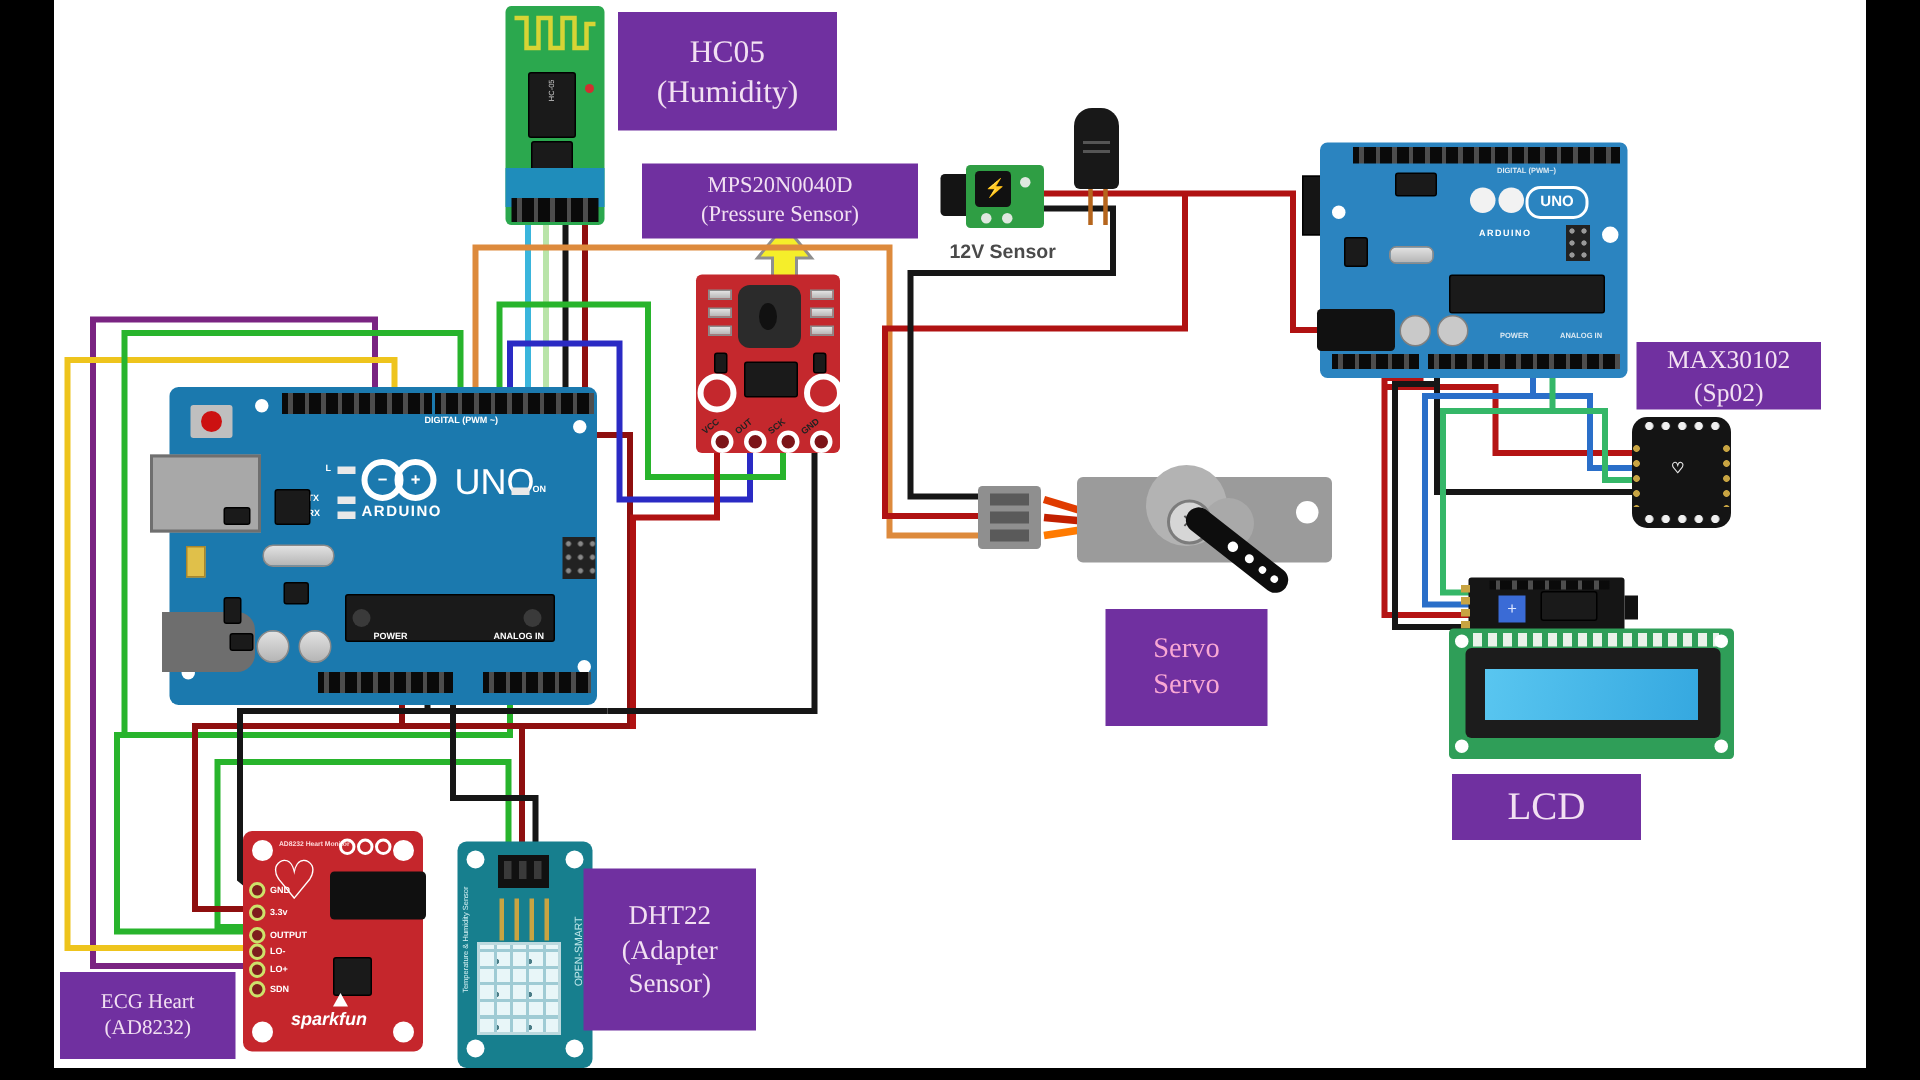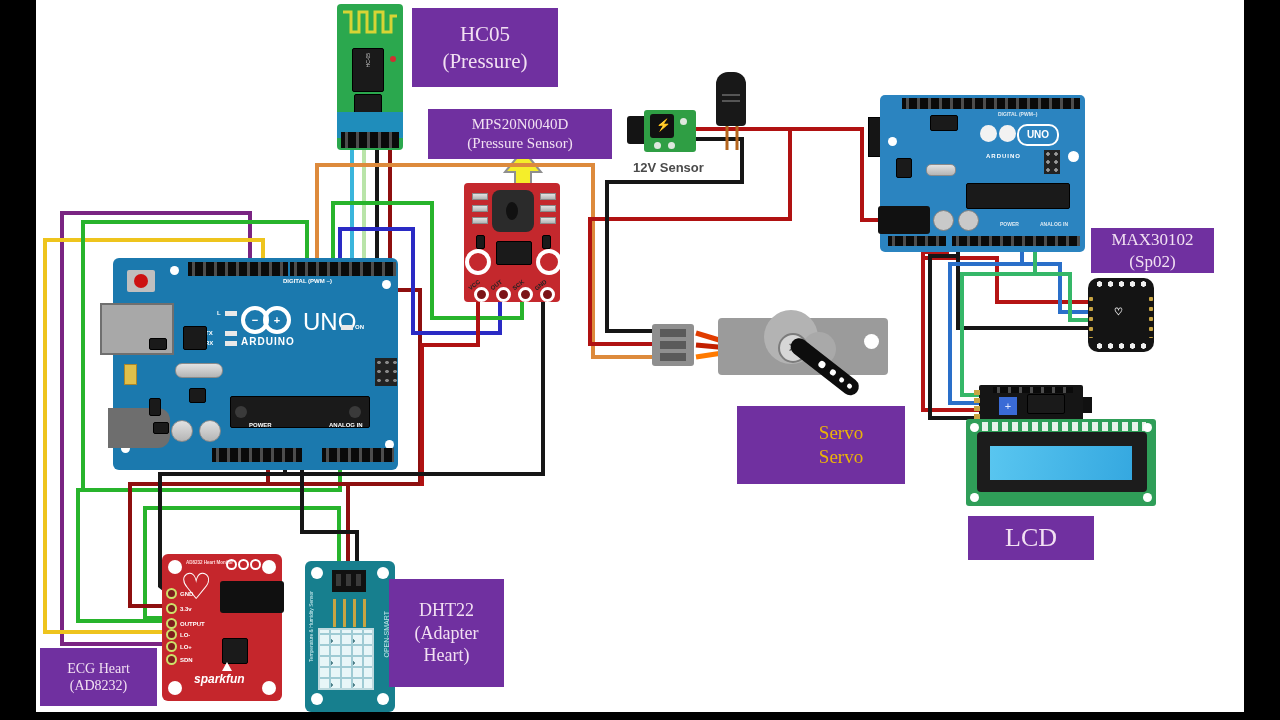--- a/index.html
+++ b/index.html
@@ -293,45 +293,45 @@
     <div style="position:absolute;left:58px;top:38px;width:3px;height:28px;background:#c8a442;"></div>
     <div style="position:absolute;left:13px;top:67px;width:52px;height:58px;background:#e8f6f8;border:2px solid #bcd9de;
                 background-image:repeating-linear-gradient(90deg,transparent 0,transparent 9px,#9fcbd4 9px,#9fcbd4 11px),
                 repeating-linear-gradient(0deg,transparent 0,transparent 9px,#9fcbd4 9px,#9fcbd4 11px),
                 radial-gradient(circle 2px,#4a7c86 1.5px,transparent 2px);background-size:auto,auto,22px 22px;"></div>
   </div>
 
   <div id="labels">
       <div class="plabel" style="left: 412px; top: 8px; width: 146px; height: 79px; font-size: 21px; background: rgb(112, 48, 160); color: rgb(242, 224, 242);">
         <div>HC05</div>
-        <div>(Pressure)</div>
+        <div>(Humidity)</div>
       </div>
       <div class="plabel" style="left: 428px; top: 109px; width: 184px; height: 50px; font-size: 15px; background: rgb(112, 48, 160); color: rgb(242, 224, 242);">
         <div>MPS20N0040D</div>
         <div>(Pressure Sensor)</div>
       </div>
-      <div class="plabel" style="left: 737px; top: 406px; width: 128px; height: 78px; font-size: 19px; background: rgb(112, 48, 160); color: #eab308; padding-left: 40px;">
+      <div class="plabel" style="left: 737px; top: 406px; width: 108px; height: 78px; font-size: 19px; background: rgb(112, 48, 160); color: #f9a8d4;">
         <div>Servo</div>
         <div>Servo</div>
       </div>
       <div class="plabel" style="left: 1091px; top: 228px; width: 123px; height: 45px; font-size: 17px; background: rgb(112, 48, 160); color: rgb(242, 224, 242);">
         <div>MAX30102</div>
         <div>(Sp02)</div>
       </div>
       <div class="plabel" style="left: 968px; top: 516px; width: 126px; height: 44px; font-size: 26px; background: rgb(112, 48, 160); color: rgb(242, 224, 242);">
         <div>LCD</div>
       </div>
       <div class="plabel" style="left: 40px; top: 648px; width: 117px; height: 58px; font-size: 14px; background: rgb(112, 48, 160); color: rgb(242, 224, 242);">
         <div>ECG Heart</div>
         <div>(AD8232)</div>
       </div>
       <div class="plabel" style="left: 389px; top: 579px; width: 115px; height: 108px; font-size: 18px; background: rgb(112, 48, 160); color: rgb(242, 224, 242);">
         <div>DHT22</div>
         <div>(Adapter</div>
-        <div>Heart)</div>
+        <div>Sensor)</div>
       </div>
     </div>
   <div id="pinlabels">
       <div class="ecg-pin-row" style="left: 166px; top: 588px;">
         <span class="ecg-dot"></span>
         <span class="ecg-lab">GND</span>
       </div>
       <div class="ecg-pin-row" style="left: 166px; top: 603px;">
         <span class="ecg-dot"></span>
         <span class="ecg-lab">3.3v</span>

